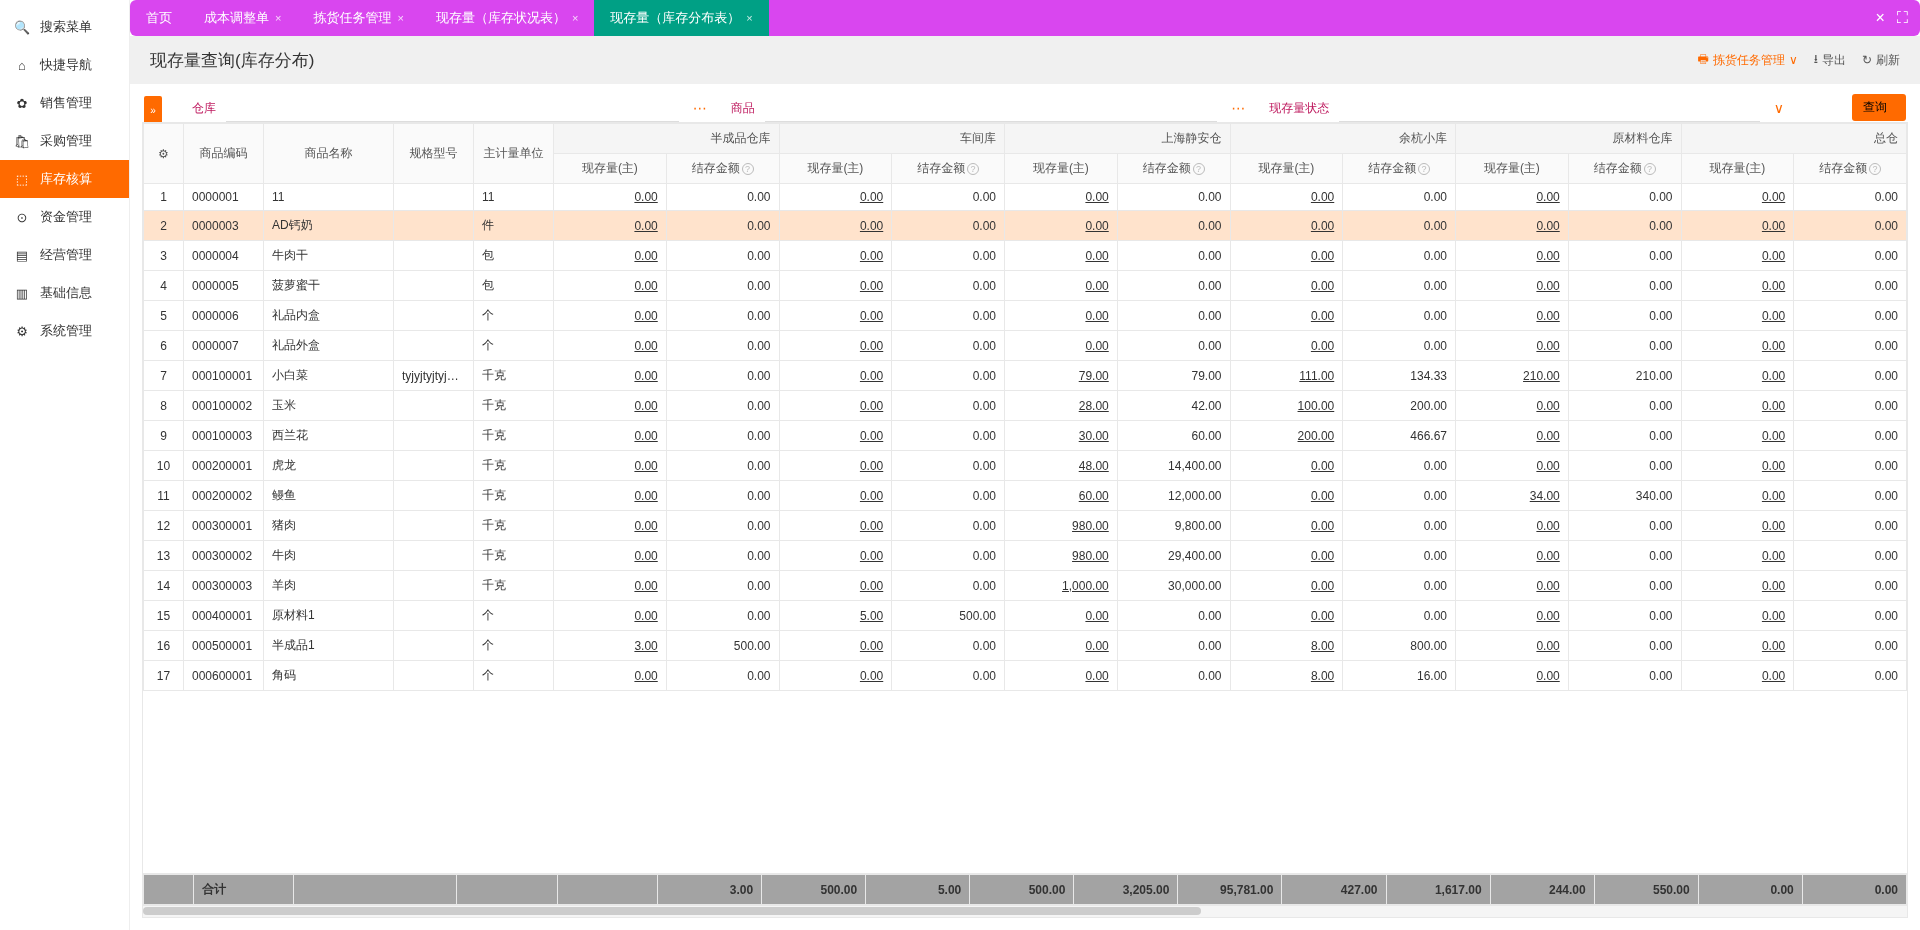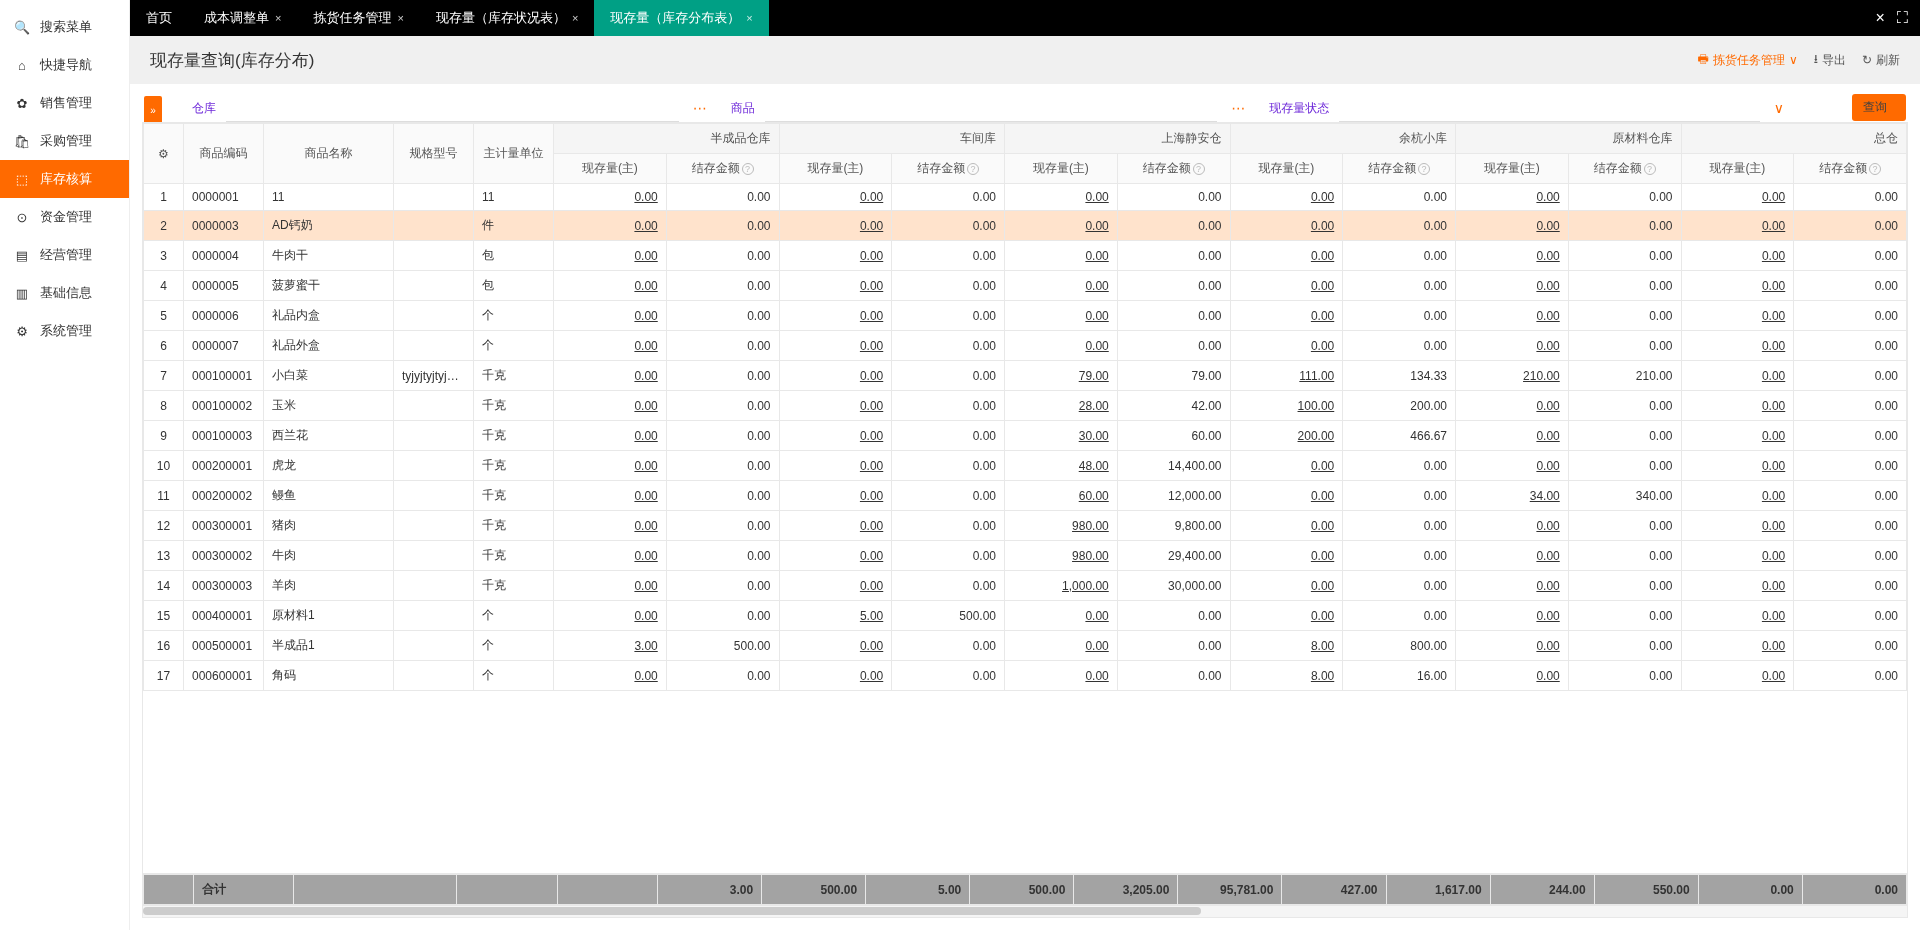--- a/index.html
+++ b/index.html
@@ -10,45 +10,45 @@
 
 .sidebar { width: 130px; background: #fff; border-right: 1px solid #eee; padding-top: 8px; }
 .sidebar-item { display: flex; align-items: center; padding: 10px 14px; cursor: pointer; font-size: 13px; color: #333; gap: 10px; }
 .sidebar-item.active { background: #ff6a00; color: #fff; }
 .sidebar-icon { width: 16px; height: 16px; display: inline-flex; align-items: center; justify-content: center; }
 
 
 .main { flex: 1; display: flex; flex-direction: column; min-width: 0; }
 
 
-.tabs { height: 36px; background: #000000; display: flex; align-items: stretch; color: #fff; position: relative; }
+.tabs { height: 36px; background: #d946ef; display: flex; align-items: stretch; color: #fff; position: relative; border-radius: 6px; }
 .tab { display: flex; align-items: center; padding: 0 16px; cursor: pointer; font-size: 13px; gap: 6px; white-space: nowrap; }
 .tab.active { background: #00a085; }
 .tab-close { font-size: 11px; opacity: 0.8; cursor: pointer; }
 .tabs-right { margin-left: auto; display: flex; align-items: center; gap: 12px; padding-right: 12px; font-size: 16px; }
 .tabs-right span { cursor: pointer; }
 
 
 .page-header { height: 48px; background: #f0f0f0; display: flex; align-items: center; padding: 8px 20px; justify-content: space-between; }
 .page-title { font-size: 17px; color: #333; }
 .page-actions { display: flex; align-items: center; gap: 16px; font-size: 12px; }
 .pa { display: flex; align-items: center; gap: 4px; cursor: pointer; color: #555; }
 .pa.orange { color: #ff6a00; }
 
 
 .filter-wrap { background: #fff; padding: 10px 12px 0 12px; position: relative; }
 .collapse-btn { position: absolute; left: 14px; top: 12px; width: 18px; height: 28px; background: #ff6a00; color: #fff; display: flex; align-items: center; justify-content: center; border-radius: 2px; cursor: pointer; font-size: 10px; }
 .filter-row { display: flex; align-items: center; gap: 20px; padding-left: 50px; padding-right: 120px; }
 .filter-field { display: flex; align-items: center; gap: 10px; flex: 1; }
-.filter-label { font-size: 12px; color: #6d28d9; white-space: nowrap; }
+.filter-label { font-size: 12px; color: #be185d; white-space: nowrap; }
 .filter-input { flex: 1; border: none; border-bottom: 1px solid #ddd; height: 28px; outline: none; font-size: 12px; }
 .filter-suffix { color: #ff6a00; font-size: 14px; cursor: pointer; padding: 0 4px; }
 .filter-actions { position: absolute; right: 14px; top: 10px; display: flex; flex-direction: column; gap: 6px; }
 .btn { padding: 4px 14px; border-radius: 3px; font-size: 12px; cursor: pointer; text-align: center; border: 1px solid transparent; }
-.btn.primary { background: #ff6a00; color: #404040; padding-left: 6px; }
+.btn.primary { background: #ff6a00; color: #000000; padding-left: 6px; }
 .btn.ghost { background: #0c4a6e; color: #ff6a00; border-color: #ff6a00; }
 .expand-bar { text-align: center; padding: 8px 0 10px; color: #888; font-size: 12px; cursor: pointer; background: #f7f7f7; margin: 10px 12px 0; }
 
 
 .table-wrap { flex: 1; padding: 0 12px 12px; display: flex; flex-direction: column; min-height: 0; }
 .table-scroll { flex: 1; overflow: auto; border: 1px solid #e8e8e8; background: #fff; position: relative; }
 table { border-collapse: collapse; width: 100%; table-layout: fixed; }
 th, td { border: 1px solid #e8e8e8; padding: 6px 8px; font-size: 12px; text-align: left; height: 26px; white-space: nowrap; overflow: hidden; text-overflow: ellipsis; }
 th { background: #fafafa; font-weight: normal; color: #555; text-align: center; }
 th.group { background: #f5f5f5; text-align: right; }

